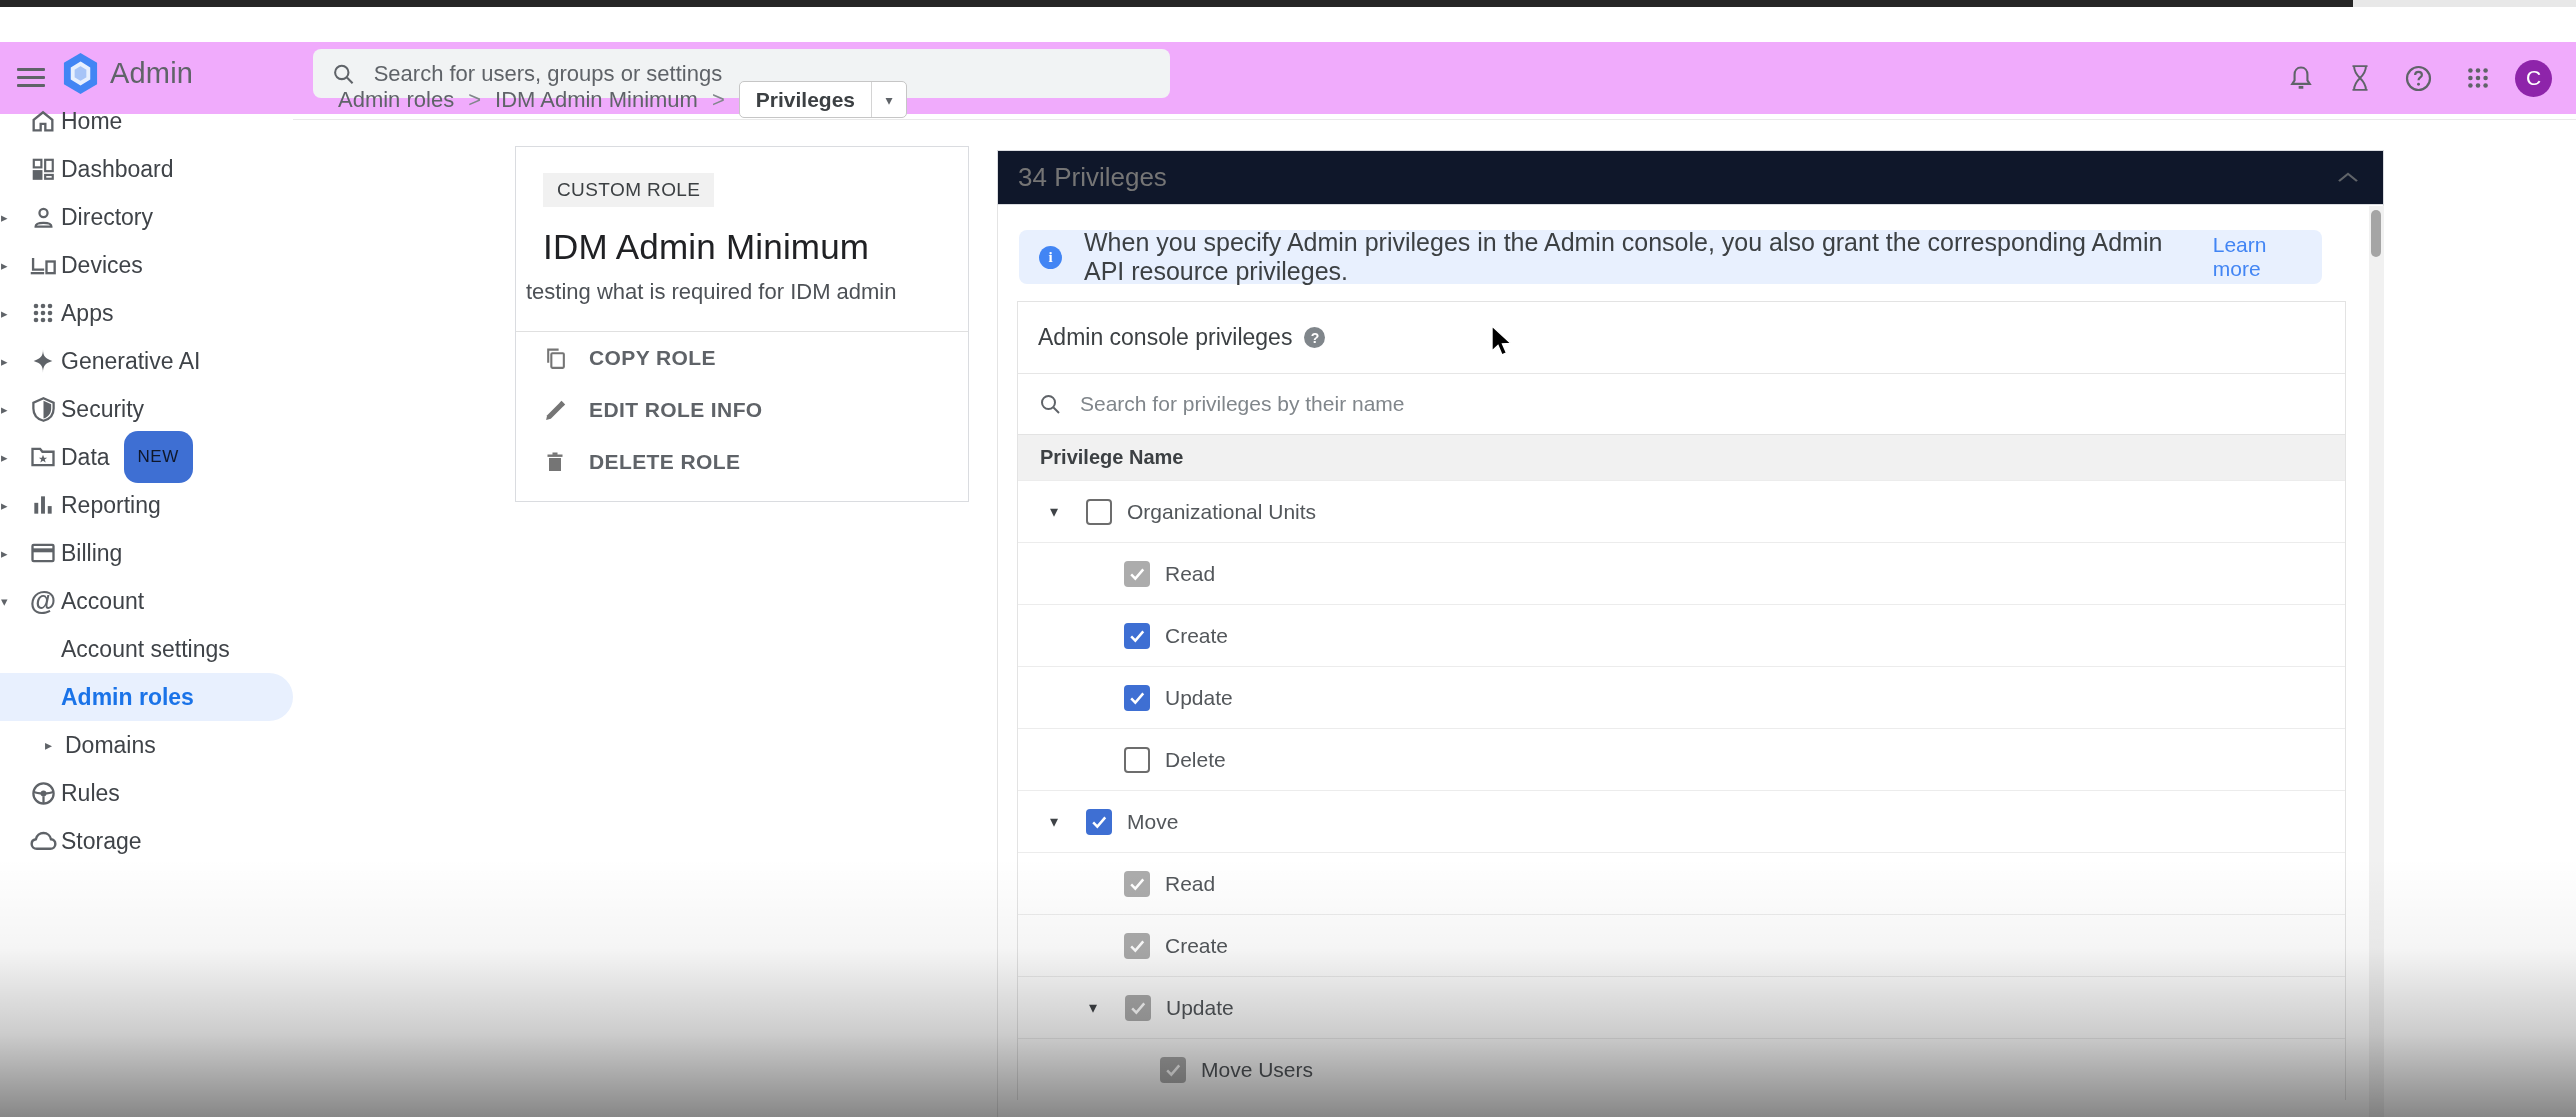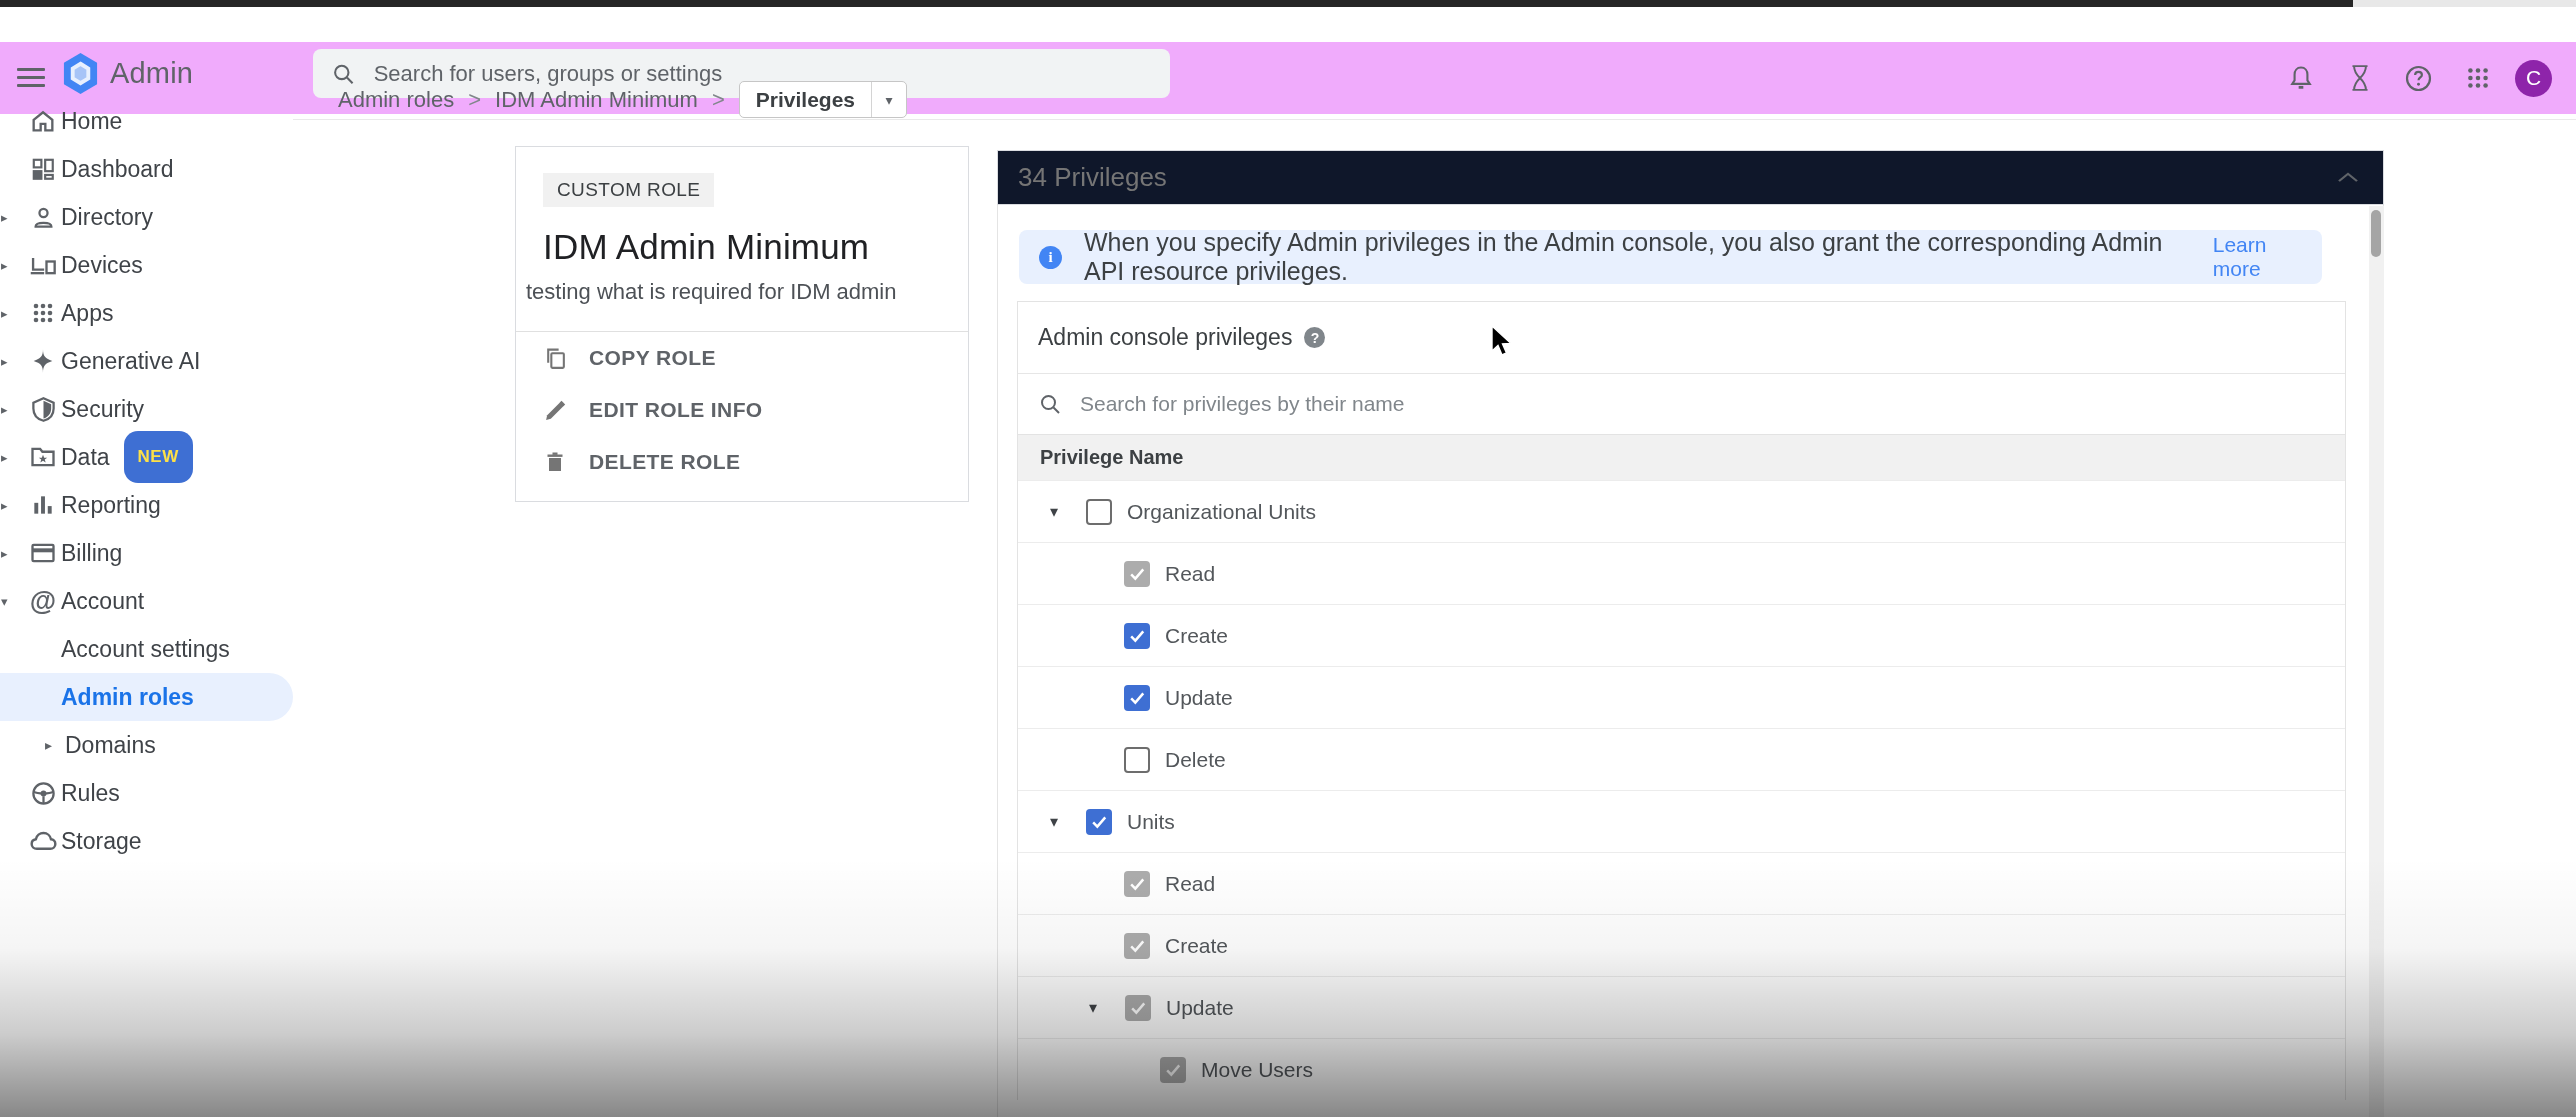--- a/index.html
+++ b/index.html
@@ -44,21 +44,21 @@
   
   .sidebar { position:absolute; left:0; top:97px; width:293px; }
   .s-item { position:relative; height:48px; display:flex; align-items:center; cursor:pointer; }
   .s-item .larr { position:absolute; left:1px; width:14px; text-align:left; font-size:13px; color:#5f6368; }
   .s-item .s-ic { position:absolute; left:28px; width:30px; height:30px; display:flex; align-items:center;
     justify-content:center; color:#5f6368; }
   .s-item .s-lbl { margin-left:61px; font-size:23px; color:#3f4348; display:flex; align-items:center; gap:14px; }
   .s-item.child .s-lbl { margin-left:61px; }
   .s-item.selected { background:#e8f0fe; border-radius:0 24px 24px 0; }
   .s-item.selected .s-lbl { color:#1a73e8; font-weight:bold; }
-  .badge { background:#3e6fd3; color:#fde047; font-size:17px; font-weight:bold; padding:16px 14px;
+  .badge { background:#3e6fd3; color:#0f172a; font-size:17px; font-weight:normal; padding:16px 14px;
     border-radius:14px; letter-spacing:0.5px; }
   .dom-arr { position:absolute; left:45px; font-size:14px; color:#5f6368; }
   .s-item.dom .s-lbl { margin-left:65px; }
   .at-glyph { font-size:27px; color:#5f6368; font-weight:bold; }
 
   
   .role-card { position:absolute; left:515px; top:146px; width:454px; height:356px; background:#fff;
     border:1px solid #dadce0; }
   .chip { display:inline-block; margin:26px 0 0 27px; background:#f1f1f1; color:#3c4043;
     font-size:19px; padding:6px 14px; letter-spacing:0.4px; }
@@ -438,21 +438,21 @@
       <span class="plabel">Delete</span>
     </div>
 
     <div class="prow">
       <span class="exp" style="margin-left:26px">▾</span>
       <span class="cb checked" style="margin-left:22px">
         <svg width="20" height="20" viewBox="0 0 24 24">
             <path d="M5 12.5 L10 17.5 L19.5 6.5" stroke="#fff" stroke-width="3" fill="none"></path>
           </svg>
       </span>
-      <span class="plabel">Units</span>
+      <span class="plabel">Move</span>
     </div>
 
     <div class="prow">
       <span class="cb disabled" style="margin-left:106px">
         <svg width="20" height="20" viewBox="0 0 24 24">
             <path d="M5 12.5 L10 17.5 L19.5 6.5" stroke="#fff" stroke-width="3" fill="none"></path>
           </svg>
       </span>
       <span class="plabel">Read</span>
     </div>

